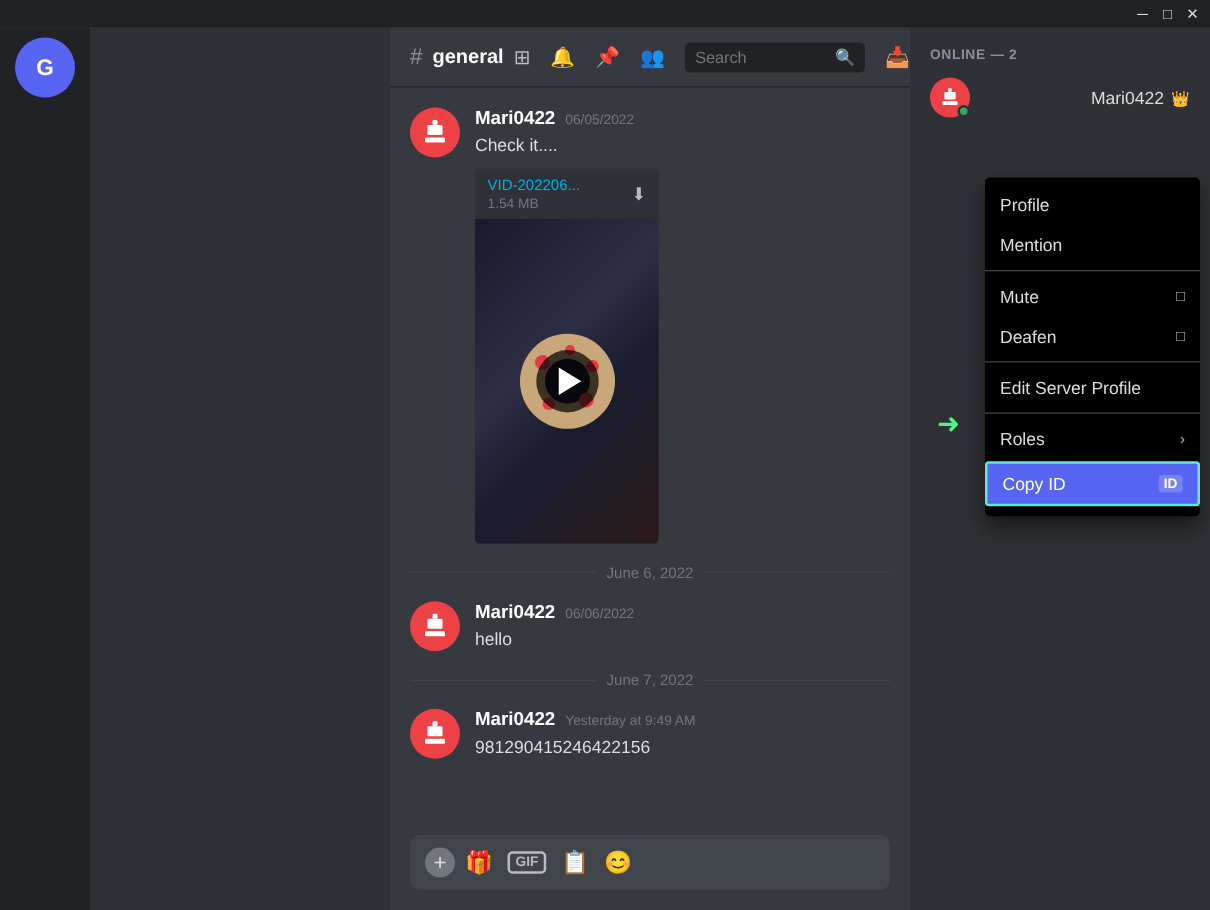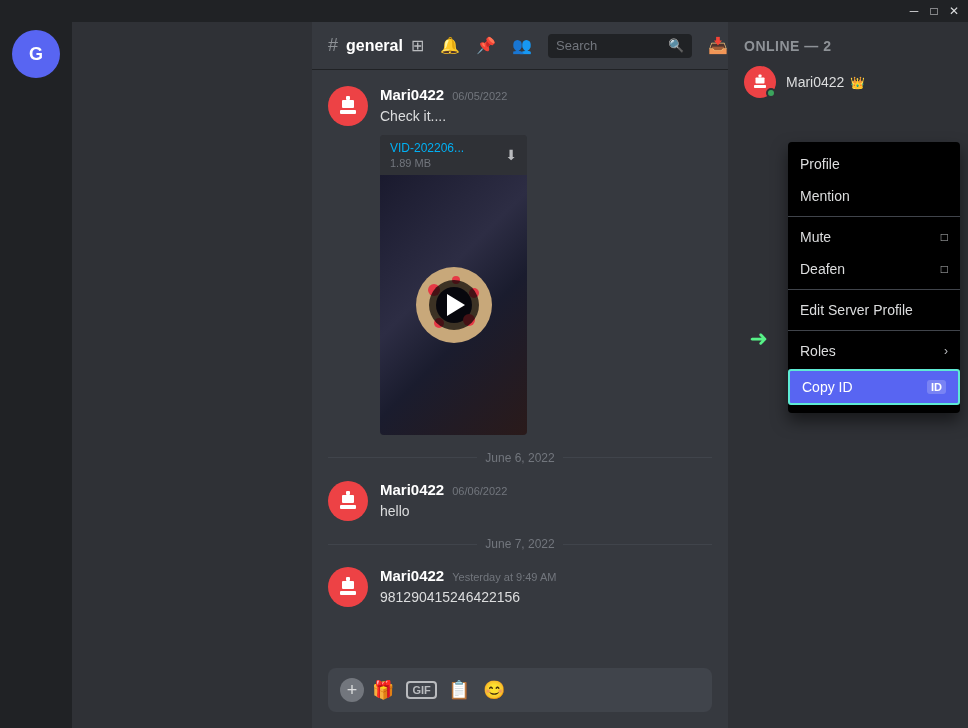--- a/index.html
+++ b/index.html
@@ -299,35 +299,36 @@
     
     .member-list {
       width: 240px;
       background: #2f3136;
       flex-shrink: 0;
       padding: 16px 8px;
       overflow-y: auto;
       position: relative;
     }
     .member-section-title {
-      font-size: 14px;
+      font-size: 11px;
       font-weight: 700;
       color: #8e9297;
       text-transform: uppercase;
       letter-spacing: 0.5px;
       padding: 0 8px;
       margin-bottom: 8px;
     }
     .member-item {
       display: flex;
       align-items: center;
       gap: 10px;
       padding: 4px 8px;
       border-radius: 4px;
       cursor: pointer;
+      justify-content: space-between;
     }
     .member-avatar {
       width: 32px;
       height: 32px;
       border-radius: 50%;
       background: #ed4245;
       display: flex;
       align-items: center;
       justify-content: center;
       color: white;
@@ -491,21 +492,21 @@
         <div class="message-content">
           <div class="message-header">
             <span class="message-author">Mari0422</span>
             <span class="message-timestamp">06/05/2022</span>
           </div>
           <div class="message-text">Check it....</div>
           <div class="video-attachment">
             <div class="video-header">
               <div>
                 <div class="video-title">VID-202206...</div>
-                <div class="video-size">1.89 MB</div>
+                <div class="video-size">1.54 MB</div>
               </div>
               <span style="color:#b9bbbe; font-size:14px;">⬇</span>
             </div>
             <div class="video-thumbnail">
               <div class="video-bg">
 
                 <svg width="100" height="100" viewBox="0 0 100 100">
                   <circle cx="50" cy="50" r="38" fill="#c8a87a"></circle>
                   <circle cx="50" cy="50" r="18" fill="#1a1a2e"></circle>
                   <circle cx="30" cy="35" r="6" fill="#e63946"></circle>

